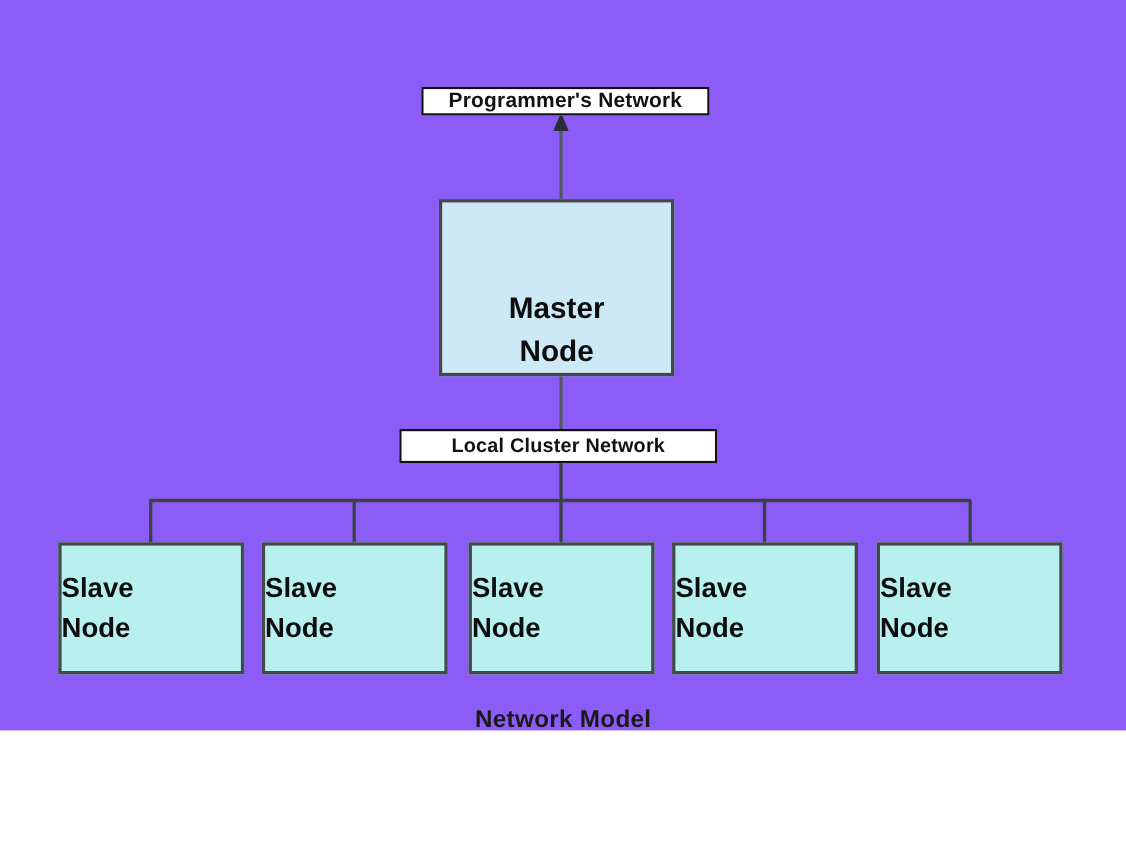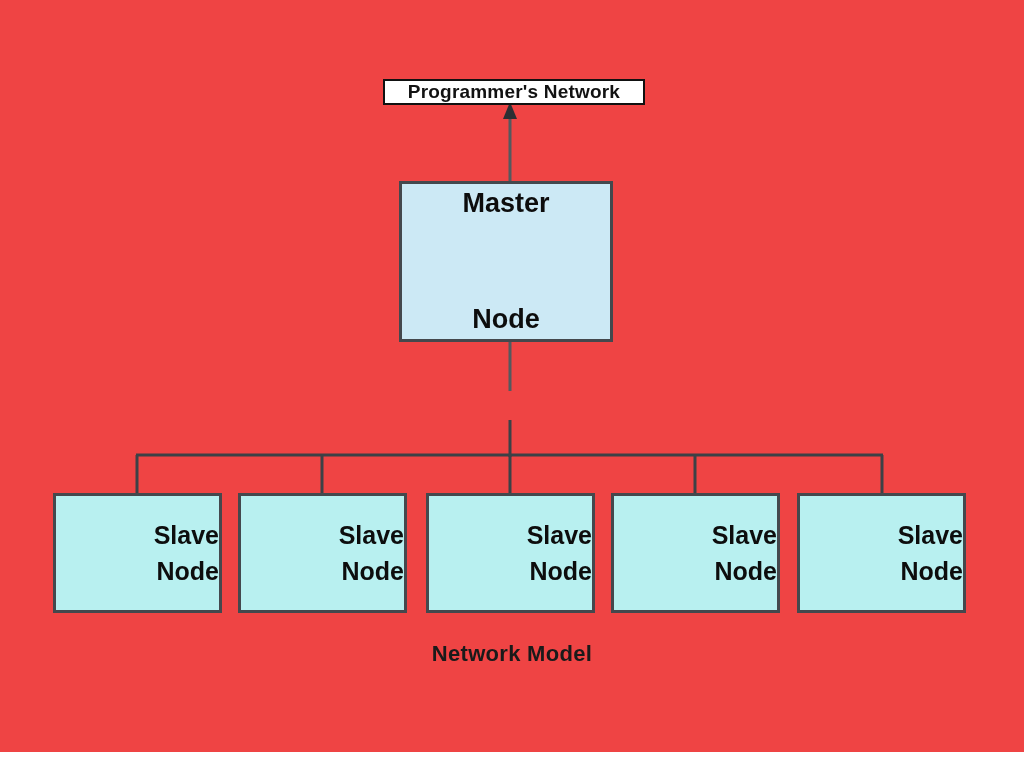--- a/index.html
+++ b/index.html
@@ -9,22 +9,22 @@
   }
   body {
     width: 1024px;
     height: 768px;
     font-family: "Liberation Sans", sans-serif;
     overflow: hidden;
   }
   #canvas {
     position: relative;
     width: 1024px;
-    height: 752px;
-    background: #ef4444;
+    height: 664px;
+    background: #8b5cf6;
   }
 
   
   #wires {
     position: absolute;
     left: 0;
     top: 0;
     width: 1024px;
     height: 768px;
     pointer-events: none;
@@ -65,39 +65,39 @@
     left: 399px;
     top: 181px;
     width: 214px;
     height: 161px;
     background: #cce9f5;
     border: 3px solid #44484d;
     box-sizing: border-box;
     display: flex;
     flex-direction: column;
     align-items: center;
-    justify-content: space-between;
+    justify-content: flex-end;
     font-size: 27px;
     font-weight: bold;
     color: #0d0d0d;
     line-height: 1.45;
   }
 
   
   .slave-node {
     position: absolute;
     top: 493px;
     width: 169px;
     height: 120px;
     background: #b8f0f0;
     border: 3px solid #44484d;
     box-sizing: border-box;
     display: flex;
     flex-direction: column;
-    align-items: flex-end;
+    align-items: flex-start;
     justify-content: center;
     font-size: 25px;
     font-weight: bold;
     color: #0d0d0d;
     line-height: 1.45;
   }
   .node-line { display: block; }
 
   
   #diagram-caption {
@@ -135,20 +135,21 @@
     <line x1="882" y1="455" x2="882" y2="494" stroke="#3c4146" stroke-width="3"></line>
   </svg>
 
   <div class="label-box" id="programmers-network-box">Programmer's Network</div>
 
   <div id="master-node">
     <span class="node-line">Master</span>
     <span class="node-line">Node</span>
   </div>
 
+  <div class="label-box" id="local-cluster-network-box">Local Cluster Network</div>
 
   <div class="slave-node" style="left:53px;">
     <span class="node-line">Slave</span>
     <span class="node-line">Node</span>
   </div>
 
   <div class="slave-node" style="left:238px;">
     <span class="node-line">Slave</span>
     <span class="node-line">Node</span>
   </div>

